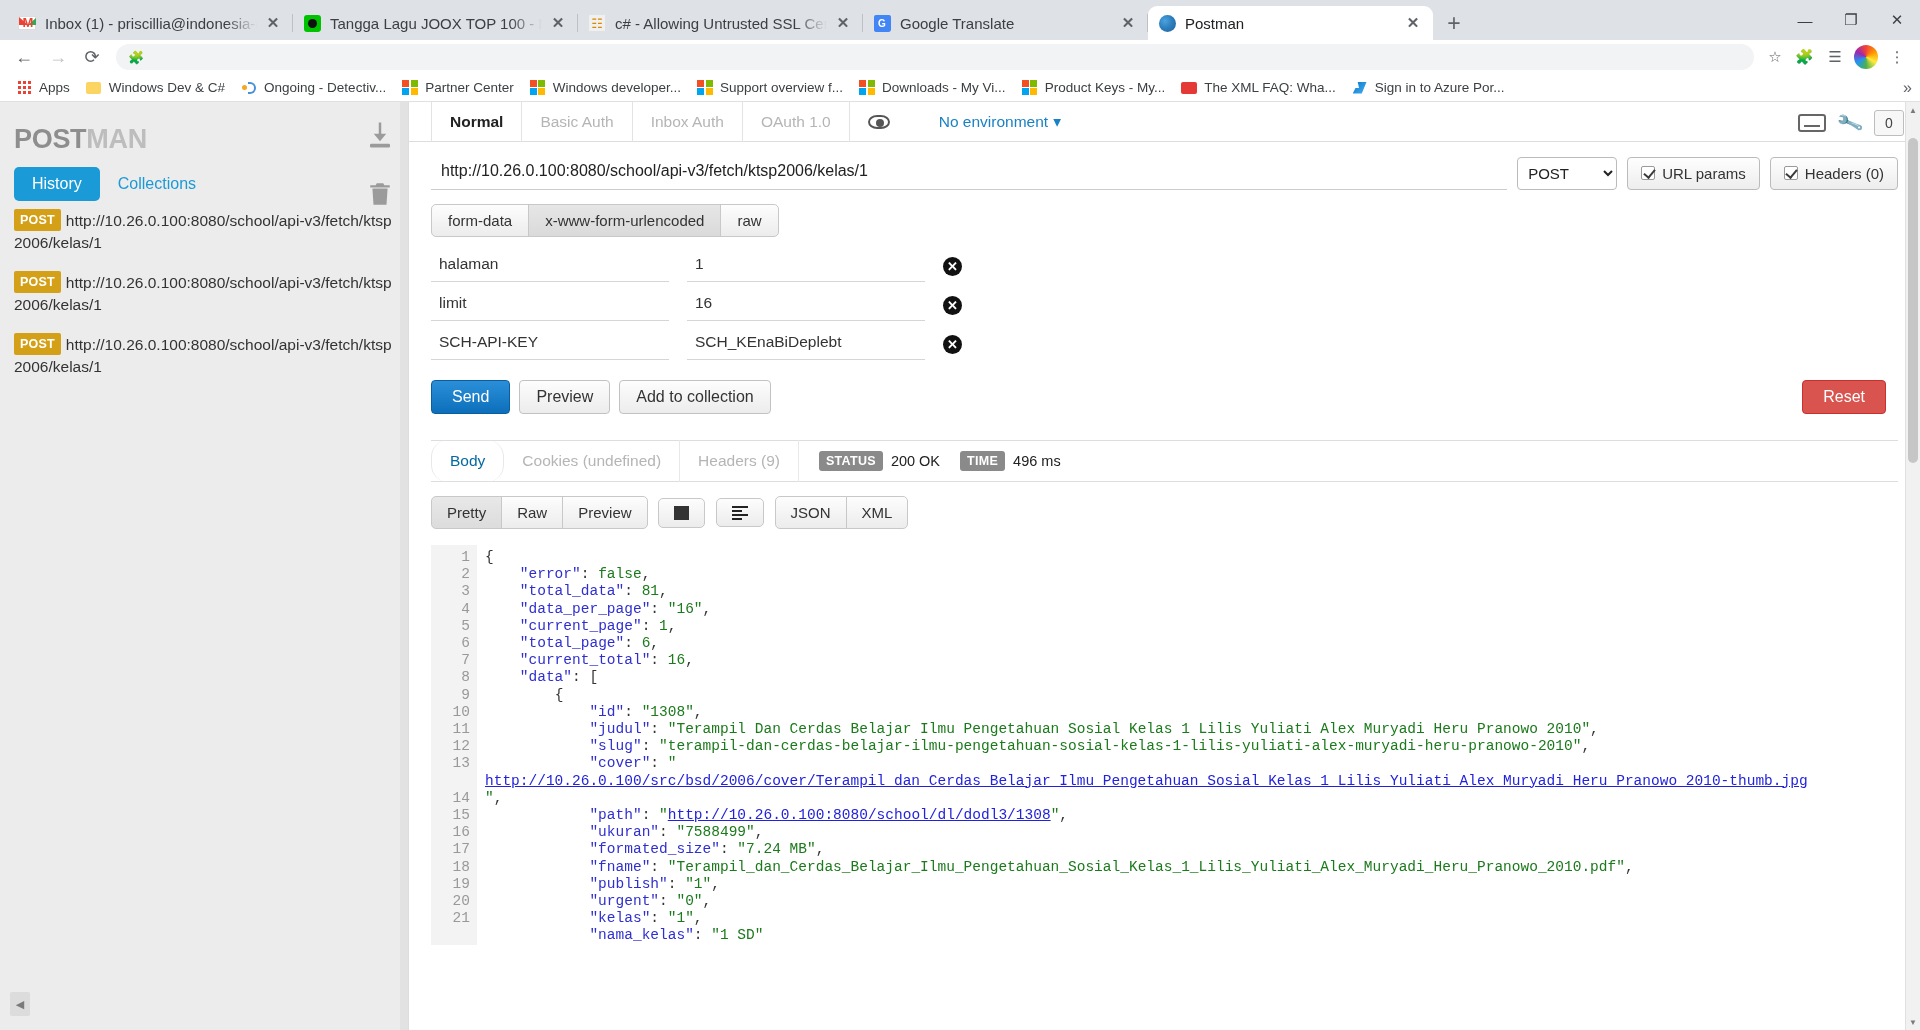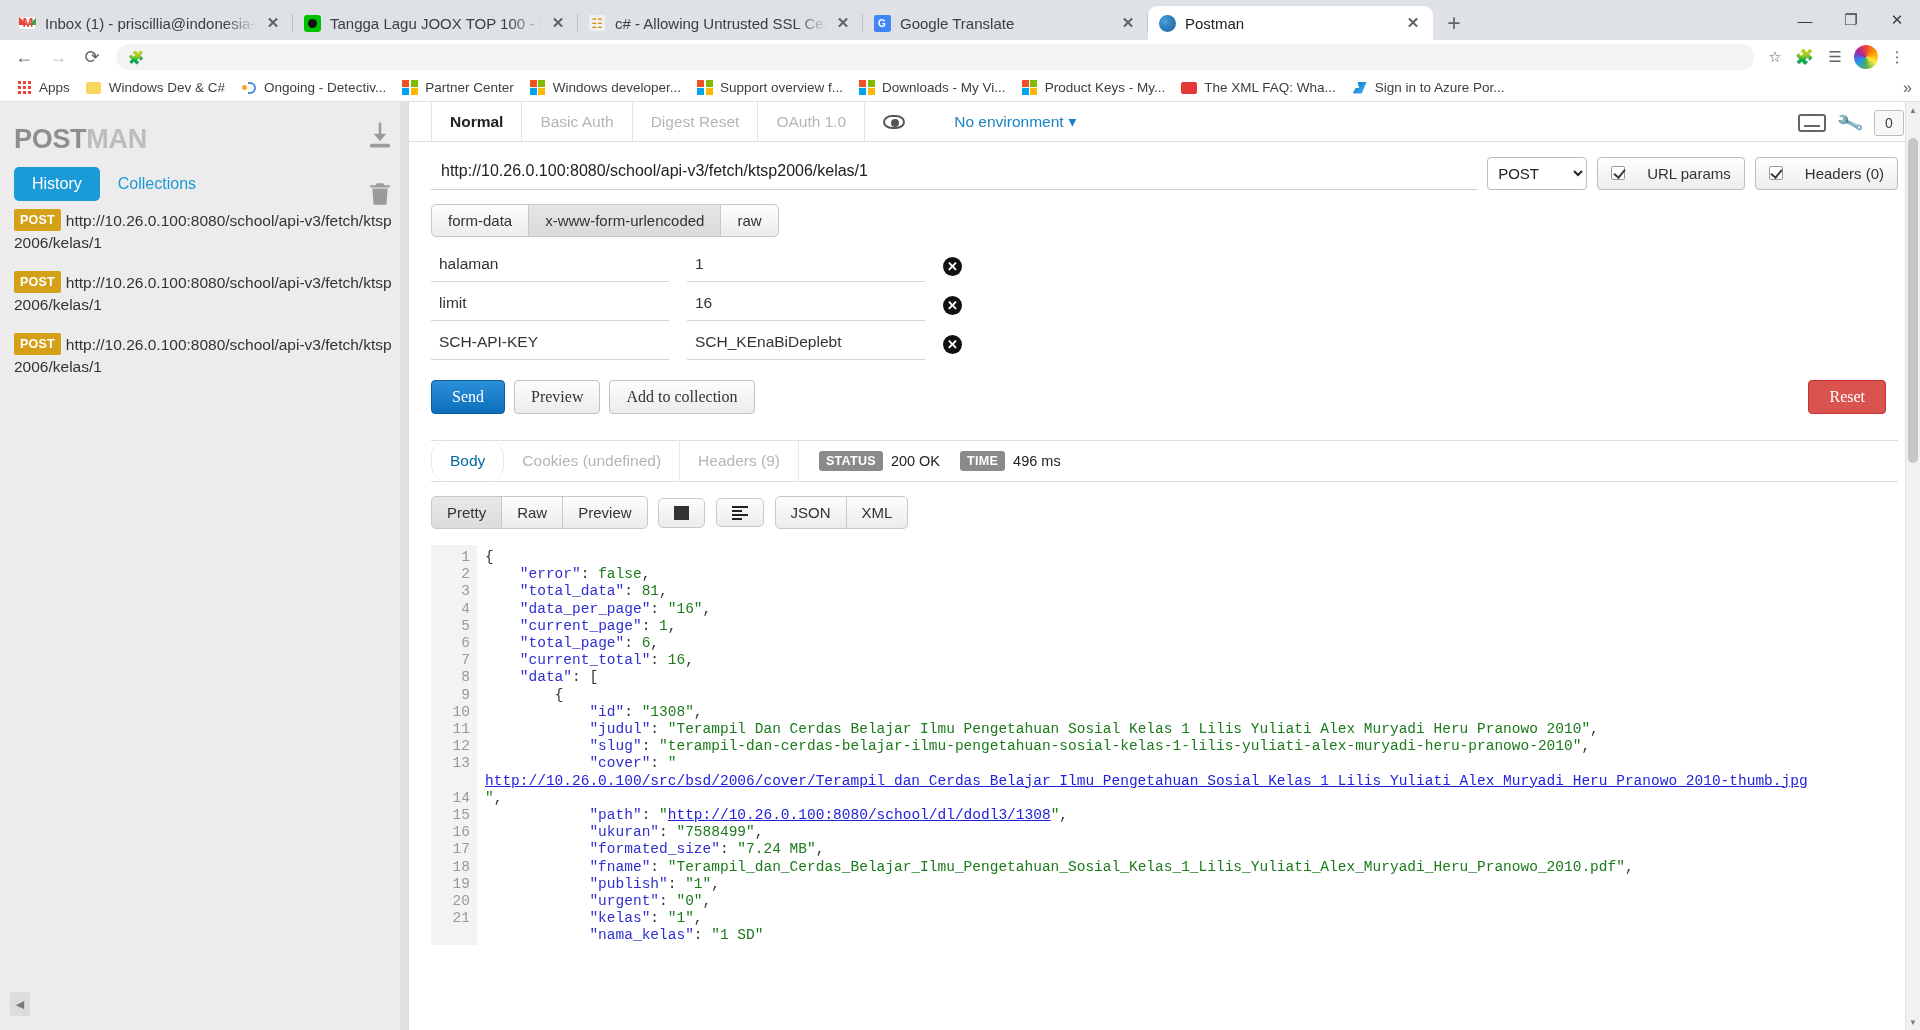--- a/index.html
+++ b/index.html
@@ -163,21 +163,21 @@
 
   .url-row { display:flex; align-items:center; padding:14px 16px 0 22px; gap:10px; }
   .url-input { flex:1 1 auto; height:34px; border:none; border-bottom:1px solid #ccc;
     font-size:16px; color:#222; padding:0 6px 4px 10px; background:#fff; outline:none;
     font-family:"Liberation Sans", sans-serif; }
   .method-sel { width:100px; height:33px; font-size:15px; border:1px solid #bbb;
     border-radius:4px; background:#fff; color:#222; padding:0 6px;
     font-family:"Liberation Sans", sans-serif; }
   .gbtn { height:33px; border:1px solid #bbb; border-radius:4px;
     background:linear-gradient(#fefefe,#ededed); font-size:15px; color:#333;
-    display:flex; align-items:center; padding:0 13px; gap:22px; }
+    display:flex; align-items:center; padding:0 13px; gap:7px; }
   .gbtn .chk { width:14px;height:14px;border:1px solid #9a9a9a;border-radius:2px;
     background:#fff;position:relative;display:inline-block; }
   .gbtn .chk:after{content:"";position:absolute;left:3.5px;top:0px;width:5px;height:9px;
     border:solid #3a3a3a;border-width:0 2px 2px 0;transform:rotate(40deg);}
 
   .body-tabs { display:flex; padding:14px 0 0 22px; }
   .bt { font-size:15px; padding:7px 16px; border:1px solid #c8c8c8;
     background:linear-gradient(#fdfdfd,#ececec); color:#333; margin-right:-1px; }
   .bt:first-child { border-radius:5px 0 0 5px;text-align:center; }
   .bt:last-child { border-radius:0 5px 5px 0; }
@@ -189,21 +189,21 @@
     color:#333; padding:0 8px 4px 8px; outline:none; background:transparent;
     font-family:"Liberation Sans", sans-serif; }
   .kv-in::placeholder { color:#a9a9a9; }
   .kv-key { width:238px; }
   .kv-val { width:238px; }
   .del-btn { width:19px; height:19px; border-radius:50%; background:#111; color:#fff;
     font-size:13px; display:flex; align-items:center; justify-content:center;
     font-weight:bold; line-height:1; }
 
   .action-row { display:flex; align-items:center; padding:16px 0 0 22px; gap:9px;
-    position:relative;font-family:Liberation Serif, serif; }
+    position:relative; }
   .send-btn { background:linear-gradient(#2a8fd8,#0d6fbb); color:#fff; border:1px solid #0b5e9e;
     border-radius:4px; font-size:16px; padding:7px 20px; }
   .pbtn { background:linear-gradient(#fdfdfd,#ececec); border:1px solid #c2c2c2;
     border-radius:4px; font-size:16px; padding:7px 16px; color:#333; }
   .reset-btn { position:absolute; right:34px; top:16px; background:#d9534f; color:#fff;
     border:1px solid #c9302c; border-radius:4px; font-size:16px; padding:7px 20px; }
 
   .resp-tabs { display:flex; align-items:center; margin:26px 22px 0 22px;
     border-top:1px solid #ddd; border-bottom:1px solid #ddd; height:42px; }
   .rt { font-size:15.5px; padding:0 18px; height:42px; line-height:42px; color:#b5b5b5;
@@ -464,21 +464,21 @@
 
       <div class="side-collapse">◀</div>
       <div class="side-scroll"></div>
     </div>
 
     <div class="pm-main">
 
       <div class="auth-row">
         <div class="auth-tab on">Normal</div>
         <div class="auth-tab">Basic Auth</div>
-        <div class="auth-tab">Digest Reset</div>
+        <div class="auth-tab">Inbox Auth</div>
         <div class="auth-tab">OAuth 1.0</div>
         <div class="env-area">
           <span class="eye"></span>
           <span class="env-label">No environment</span>
           <span class="env-label" style="margin-left:5px">▾</span>
         </div>
         <div class="top-right">
           <span class="kb-icon"></span>
           <span class="wrench">🔧</span>
           <span class="sq-badge">0</span>

